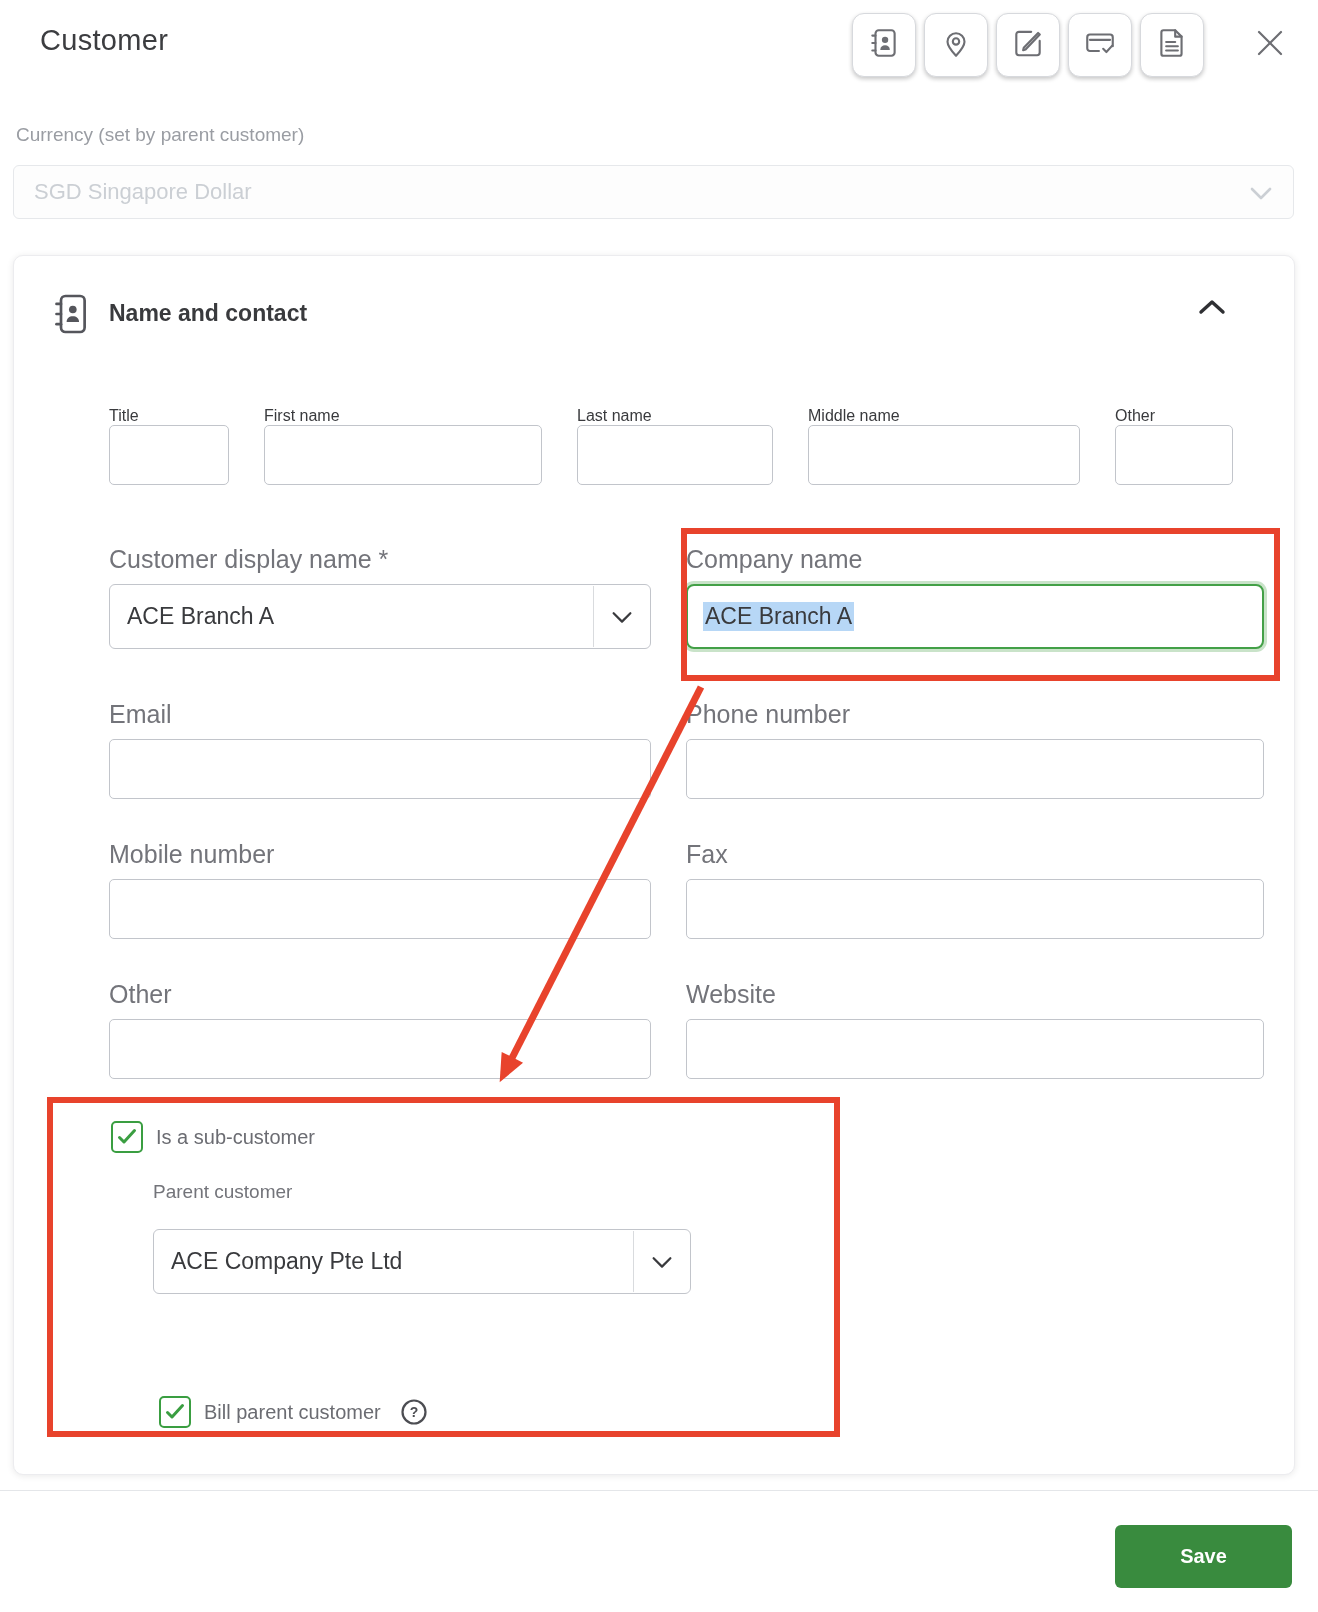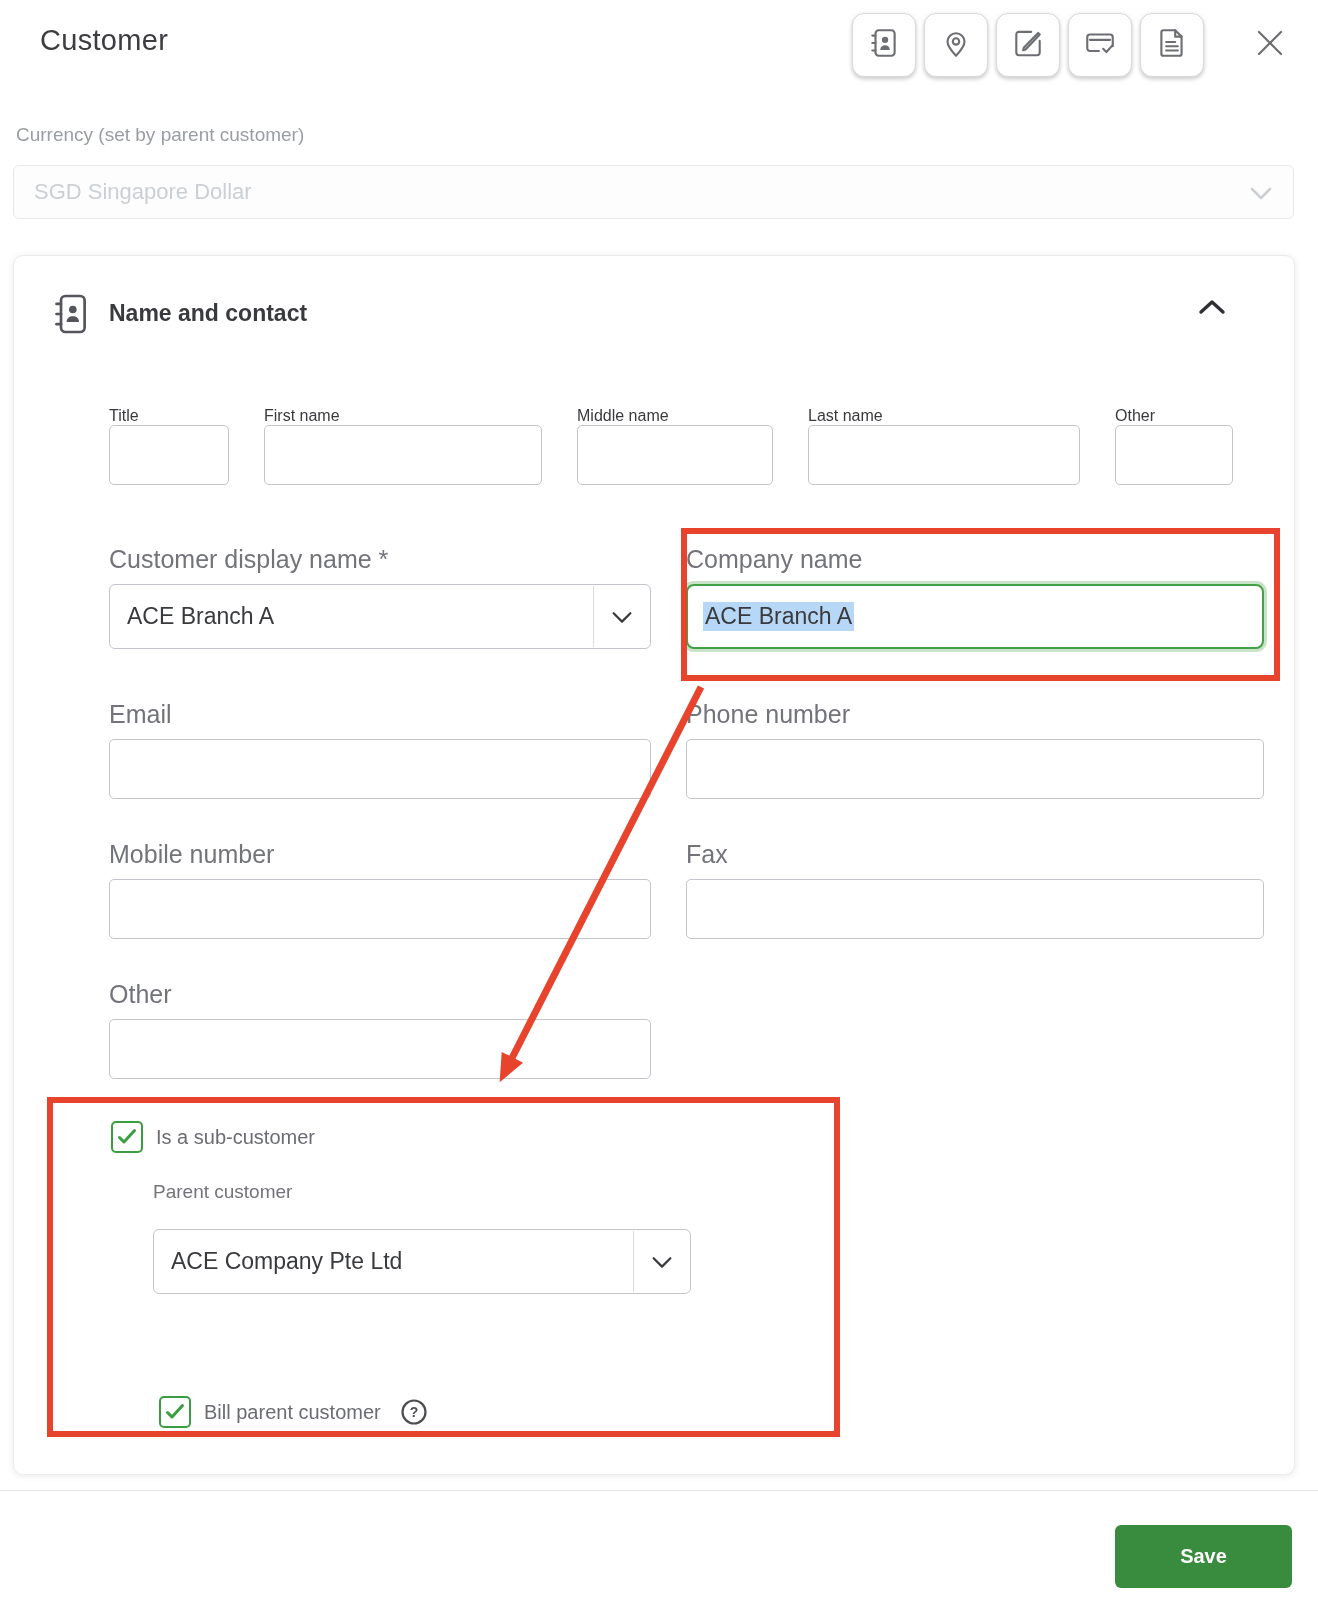--- a/index.html
+++ b/index.html
@@ -170,25 +170,25 @@
     <div class="name-grid">
       <div>
         <div class="flabel">Title</div>
         <input class="tinput" value="" style="">
       </div>
       <div>
         <div class="flabel">First name</div>
         <input class="tinput" value="" style="">
       </div>
       <div>
+        <div class="flabel">Last name</div>
+        <input class="tinput" value="" style="">
+      </div>
+      <div>
         <div class="flabel">Middle name</div>
-        <input class="tinput" value="" style="">
-      </div>
-      <div>
-        <div class="flabel">Last name</div>
         <input class="tinput" value="" style="">
       </div>
       <div>
         <div class="flabel">Other</div>
         <input class="tinput" value="" style="">
       </div>
     </div>
 
     <div class="field" style="left:95px;top:292px;width:542px;">
       <div class="flabel">Customer display name *</div>
@@ -221,20 +221,24 @@
       <div class="flabel">Mobile number</div>
       <input class="tinput" value="" style="">
     </div>
     <div class="field" style="left:672px;top:587px;width:578px;">
       <div class="flabel">Fax</div>
       <input class="tinput" value="" style="">
     </div>
 
     <div class="field" style="left:95px;top:727px;width:542px;">
       <div class="flabel">Other</div>
+      <input class="tinput" value="" style="">
+    </div>
+    <div class="field" style="left:672px;top:727px;width:578px;">
+      <div class="flabel">Website</div>
       <input class="tinput" value="" style="">
     </div>
 
     <div class="check-row" style="left:97px;top:865px;">
       <span class="checkbox">
         <svg width="20" height="18" viewBox="0 0 20 18" fill="none" stroke="#3a9e41" stroke-width="3" stroke-linecap="round" stroke-linejoin="round">
           <polyline points="2.5 9.5 7 14 17.5 2.5"></polyline>
         </svg>
       </span>
       <span class="check-label">Is a sub-customer</span>

